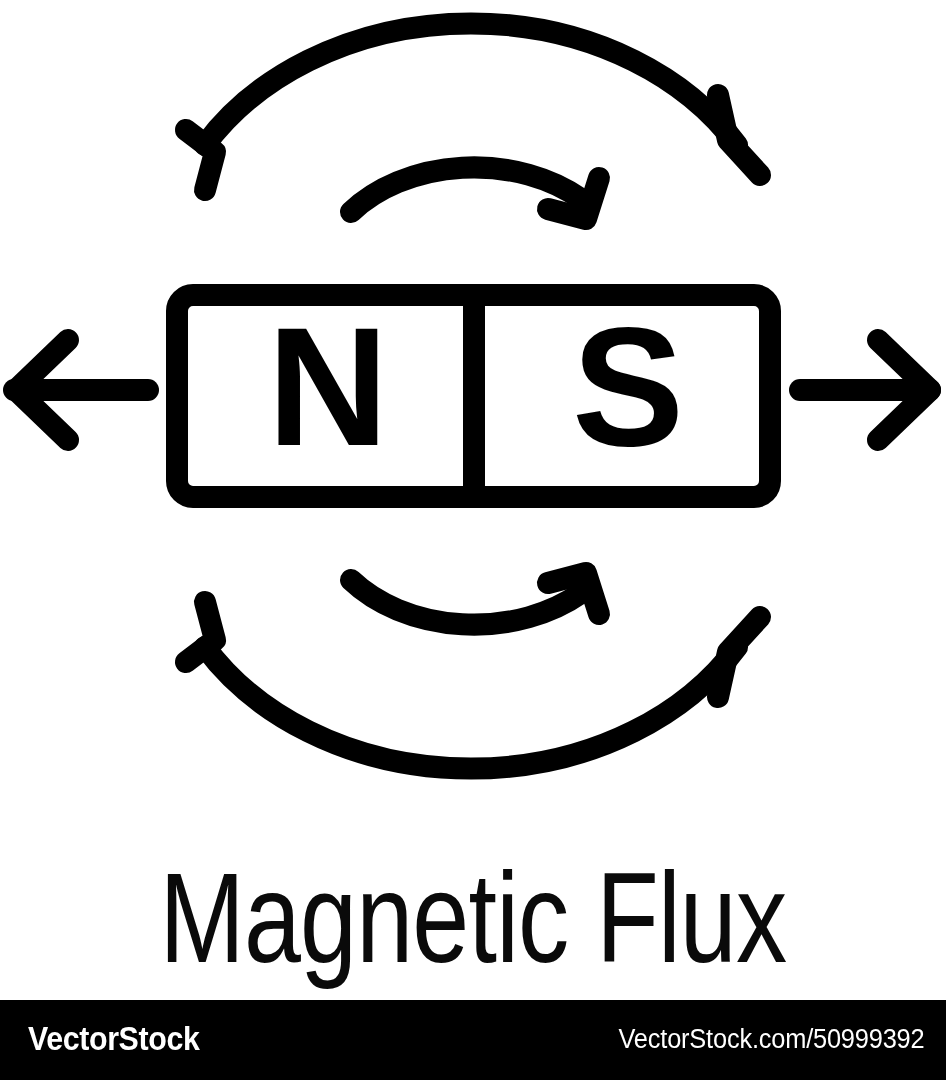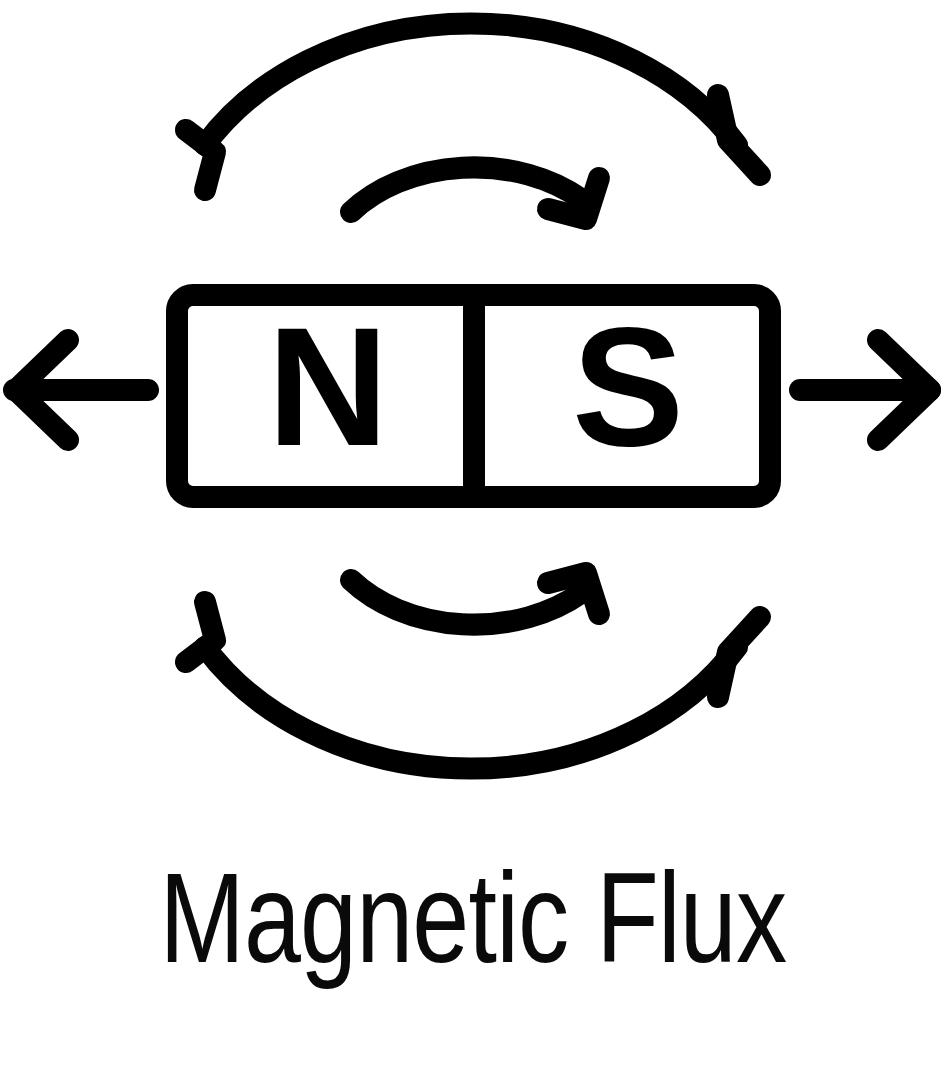--- a/index.html
+++ b/index.html
@@ -136,14 +136,18 @@
 
       <text x="328" y="445" text-anchor="middle" font-family="Liberation Sans, sans-serif" font-size="168" font-weight="700" fill="#000000">N</text>
       <text x="628" y="445" text-anchor="middle" font-family="Liberation Sans, sans-serif" font-size="168" font-weight="700" fill="#000000">S</text>
     </svg>
   </div>
 
   <div class="caption">
     <div class="caption-text">Magnetic Flux</div>
   </div>
 
+  <div class="footer-bar">
+    <div class="footer-brand">VectorStock</div>
+    <div class="footer-url">VectorStock.com/50999392</div>
+  </div>
 
 </div>
 
 </body></html>

